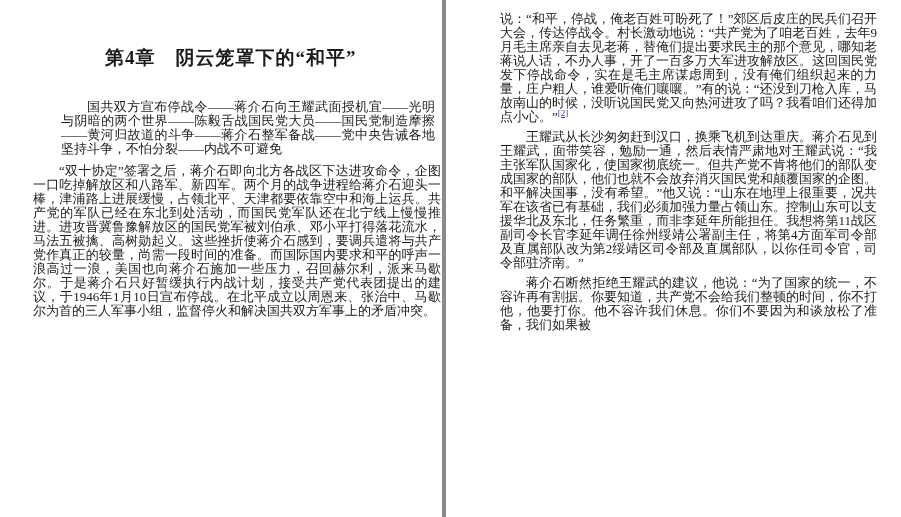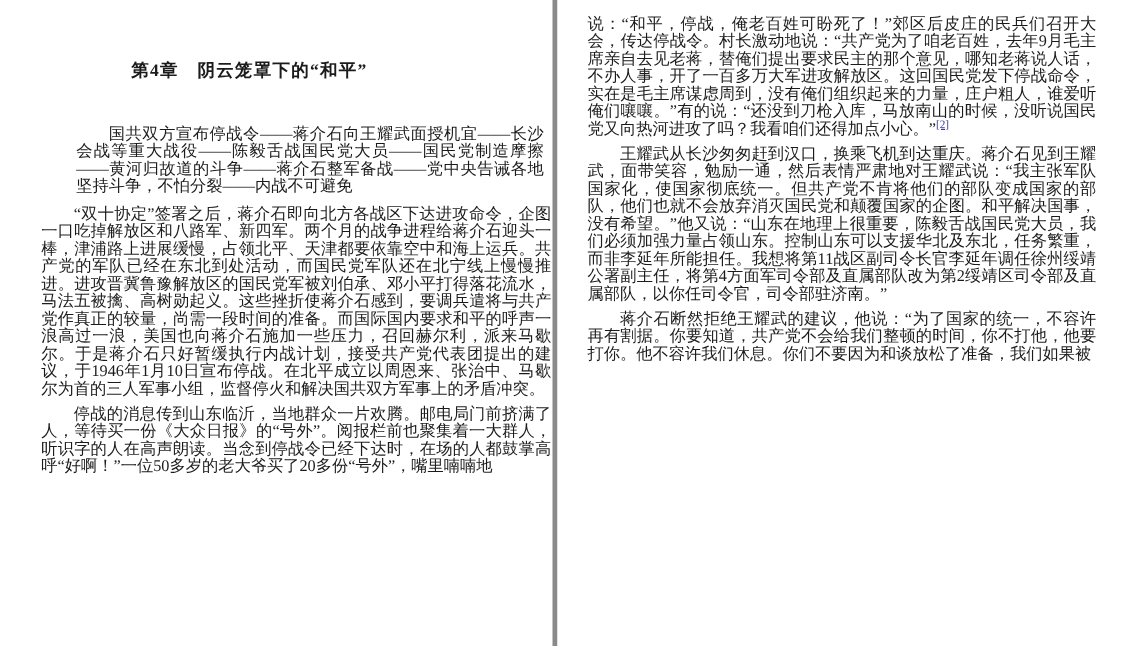--- a/index.html
+++ b/index.html
@@ -17,34 +17,34 @@
   }
 
   .page {
     position: absolute;
     top: 0;
     bottom: 0;
     overflow: hidden;
     background: var(--page-background, #ffffff);
   }
   .page-left  { left: 0;     width: 442px; padding: 0 1px 0 33px; }
-  .page-right { left: 446px; width: 455px; padding: 12px 24px 0 24px; }
+  .page-right { left: 446px; width: 455px; padding: 12px 24px 0 54px; }
 
   .divider {
     position: absolute;
     left: 442px;
     top: 0;
     bottom: 0;
     width: 4px;
     background: var(--divider, #8a8a8a);
   }
 
   .chapter-title {
     margin: 46px 0 0 72px;
-    font-size: 14px;
+    font-size: 19px;
     line-height: 24px;
     font-weight: bold;
     letter-spacing: 1px;
     white-space: nowrap;
   }
 
   .abstract,
   .para {
     font-size: 13px;
     line-height: 14px;
@@ -65,33 +65,32 @@
   }
 </style>
 </head>
 <body>
 
 <div class="spread">
 
   <div class="page page-left">
     <h1 class="chapter-title">第4章　阴云笼罩下的“和平”</h1>
 
-    <p class="abstract indent">国共双方宣布停战令——蒋介石向王耀武面授机宜——长沙会战等重大战役——陈毅舌战国民党大员——国民党制造摩擦——黄河归故道的斗争——蒋介石整军备战——党中央告诫各地坚持斗争，不怕分裂——内战不可避免</p>
+    <p class="abstract indent">国共双方宣布停战令——蒋介石向王耀武面授机宜——光明与阴暗的两个世界——陈毅舌战国民党大员——国民党制造摩擦——黄河归故道的斗争——蒋介石整军备战——党中央告诫各地坚持斗争，不怕分裂——内战不可避免</p>
 
     <p class="para indent">“双十协定”签署之后，蒋介石即向北方各战区下达进攻命令，企图一口吃掉解放区和八路军、新四军。两个月的战争进程给蒋介石迎头一棒，津浦路上进展缓慢，占领北平、天津都要依靠空中和海上运兵。共产党的军队已经在东北到处活动，而国民党军队还在北宁线上慢慢推进。进攻晋冀鲁豫解放区的国民党军被刘伯承、邓小平打得落花流水，马法五被擒、高树勋起义。这些挫折使蒋介石感到，要调兵遣将与共产党作真正的较量，尚需一段时间的准备。而国际国内要求和平的呼声一浪高过一浪，美国也向蒋介石施加一些压力，召回赫尔利，派来马歇尔。于是蒋介石只好暂缓执行内战计划，接受共产党代表团提出的建议，于1946年1月10日宣布停战。在北平成立以周恩来、张治中、马歇尔为首的三人军事小组，监督停火和解决国共双方军事上的矛盾冲突。</p>
 
 
-    <p class="para indent">停战的消息传到山东临沂，当地群众一片欢腾。邮电局门前挤满了人，等待买一份《大众日报》的“号外”。阅报栏前也聚集着一大群人，听识字的人在高声朗读。当念到停战令已经下达时，在场的人都鼓掌高呼“好啊！”一位50多岁的老大爷买了20多份“号外”，嘴里喃喃地</p>
   </div>
 
   <div class="divider"></div>
 
   <div class="page page-right">
     <p class="para"><span>说：“和平，停战，俺老百姓可盼死了！”郊区后皮庄的民兵们召开大会，传达停战令。村长激动地说：“共产党为了咱老百姓，去年9月毛主席亲自去见老蒋，替俺们提出要求民主的那个意见，哪知老蒋说人话，不办人事，开了一百多万大军进攻解放区。这回国民党发下停战命令，实在是毛主席谋虑周到，没有俺们组织起来的力量，庄户粗人，谁爱听俺们嚷嚷。”有的说：“还没到刀枪入库，马放南山的时候，没听说国民党又向热河进攻了吗？我看咱们还得加点小心。”</span><sup class="fnref"><a href="#">[2]</a></sup></p>
 
 
-    <p class="para indent">王耀武从长沙匆匆赶到汉口，换乘飞机到达重庆。蒋介石见到王耀武，面带笑容，勉励一通，然后表情严肃地对王耀武说：“我主张军队国家化，使国家彻底统一。但共产党不肯将他们的部队变成国家的部队，他们也就不会放弃消灭国民党和颠覆国家的企图。和平解决国事，没有希望。”他又说：“山东在地理上很重要，陈毅舌战国民党大员，我们必须加强力量占领山东。控制山东可以支援华北及东北，任务繁重，而非李延年所能担任。我想将第11战区副司令长官李延年调任徐州绥靖公署副主任，将第4方面军司令部及直属部队改为第2绥靖区司令部及直属部队，以你任司令官，司令部驻济南。”</p>
+    <p class="para indent">王耀武从长沙匆匆赶到汉口，换乘飞机到达重庆。蒋介石见到王耀武，面带笑容，勉励一通，然后表情严肃地对王耀武说：“我主张军队国家化，使国家彻底统一。但共产党不肯将他们的部队变成国家的部队，他们也就不会放弃消灭国民党和颠覆国家的企图。和平解决国事，没有希望。”他又说：“山东在地理上很重要，况共军在该省已有基础，我们必须加强力量占领山东。控制山东可以支援华北及东北，任务繁重，而非李延年所能担任。我想将第11战区副司令长官李延年调任徐州绥靖公署副主任，将第4方面军司令部及直属部队改为第2绥靖区司令部及直属部队，以你任司令官，司令部驻济南。”</p>
 
 
     <p class="para indent">蒋介石断然拒绝王耀武的建议，他说：“为了国家的统一，不容许再有割据。你要知道，共产党不会给我们整顿的时间，你不打他，他要打你。他不容许我们休息。你们不要因为和谈放松了准备，我们如果被</p>
   </div>
 
 </div>
 
 </body></html>

